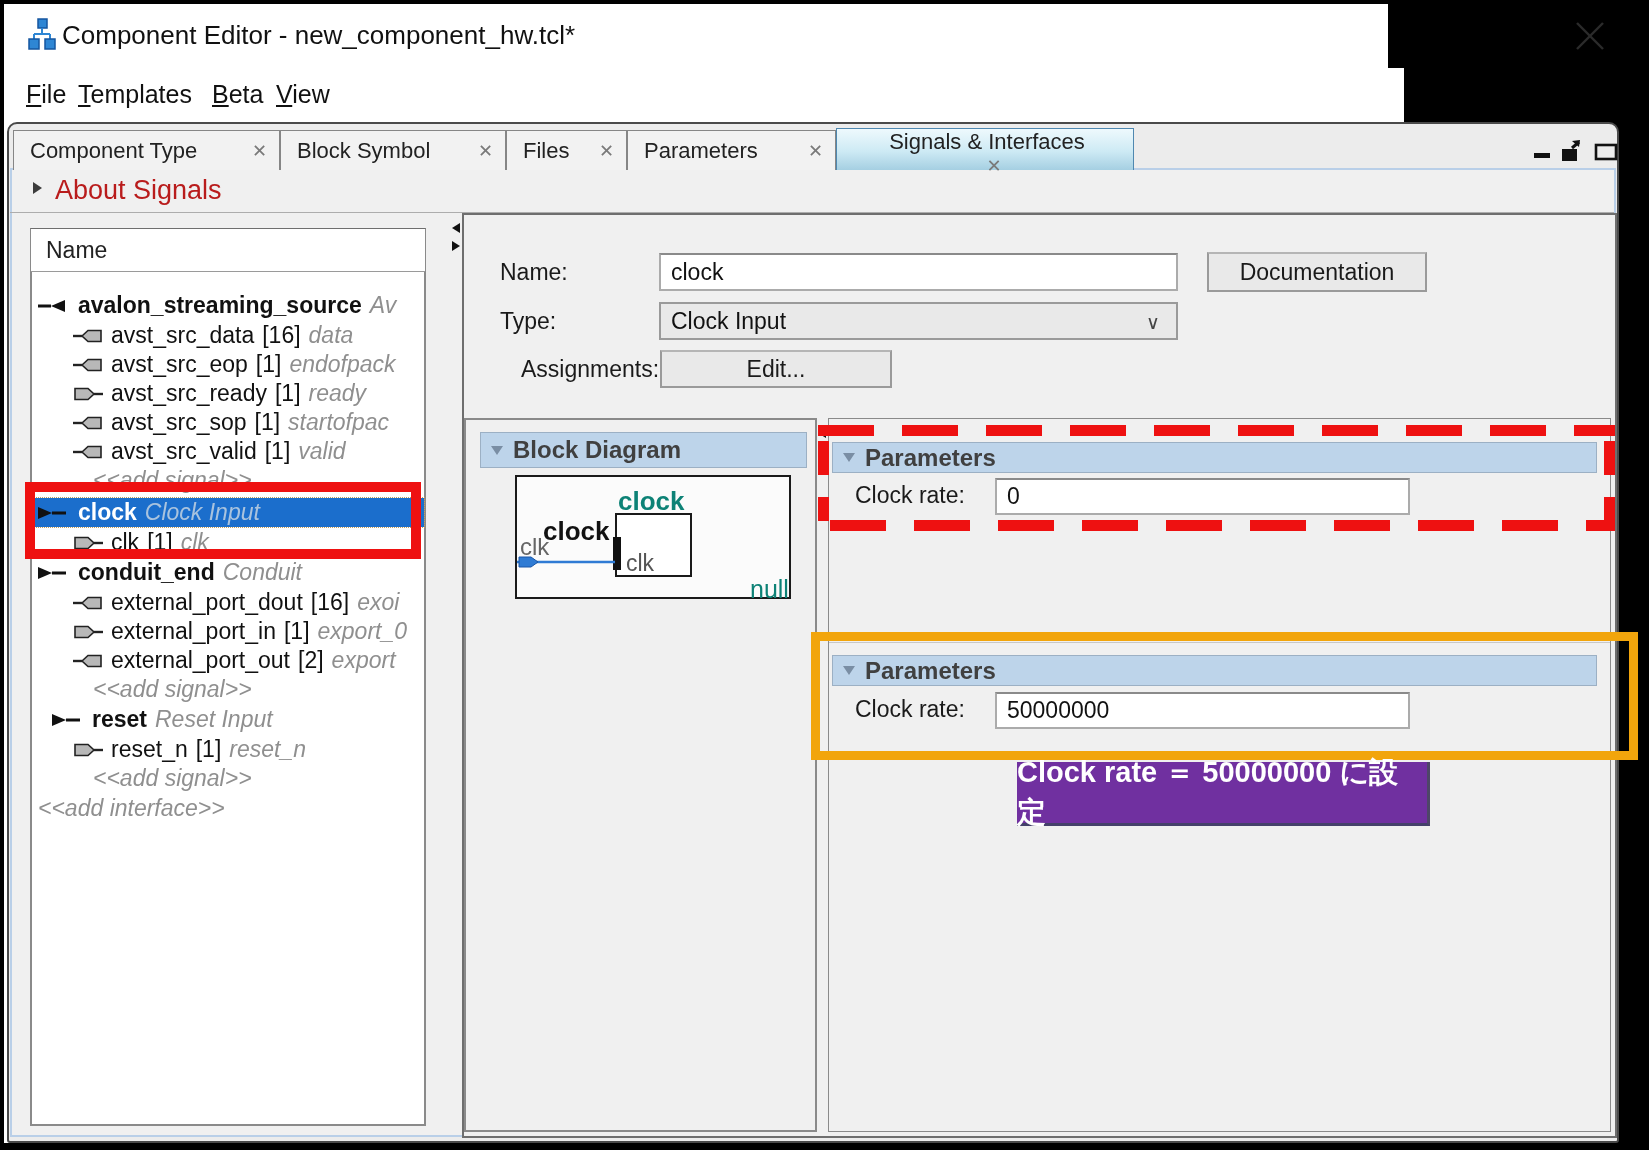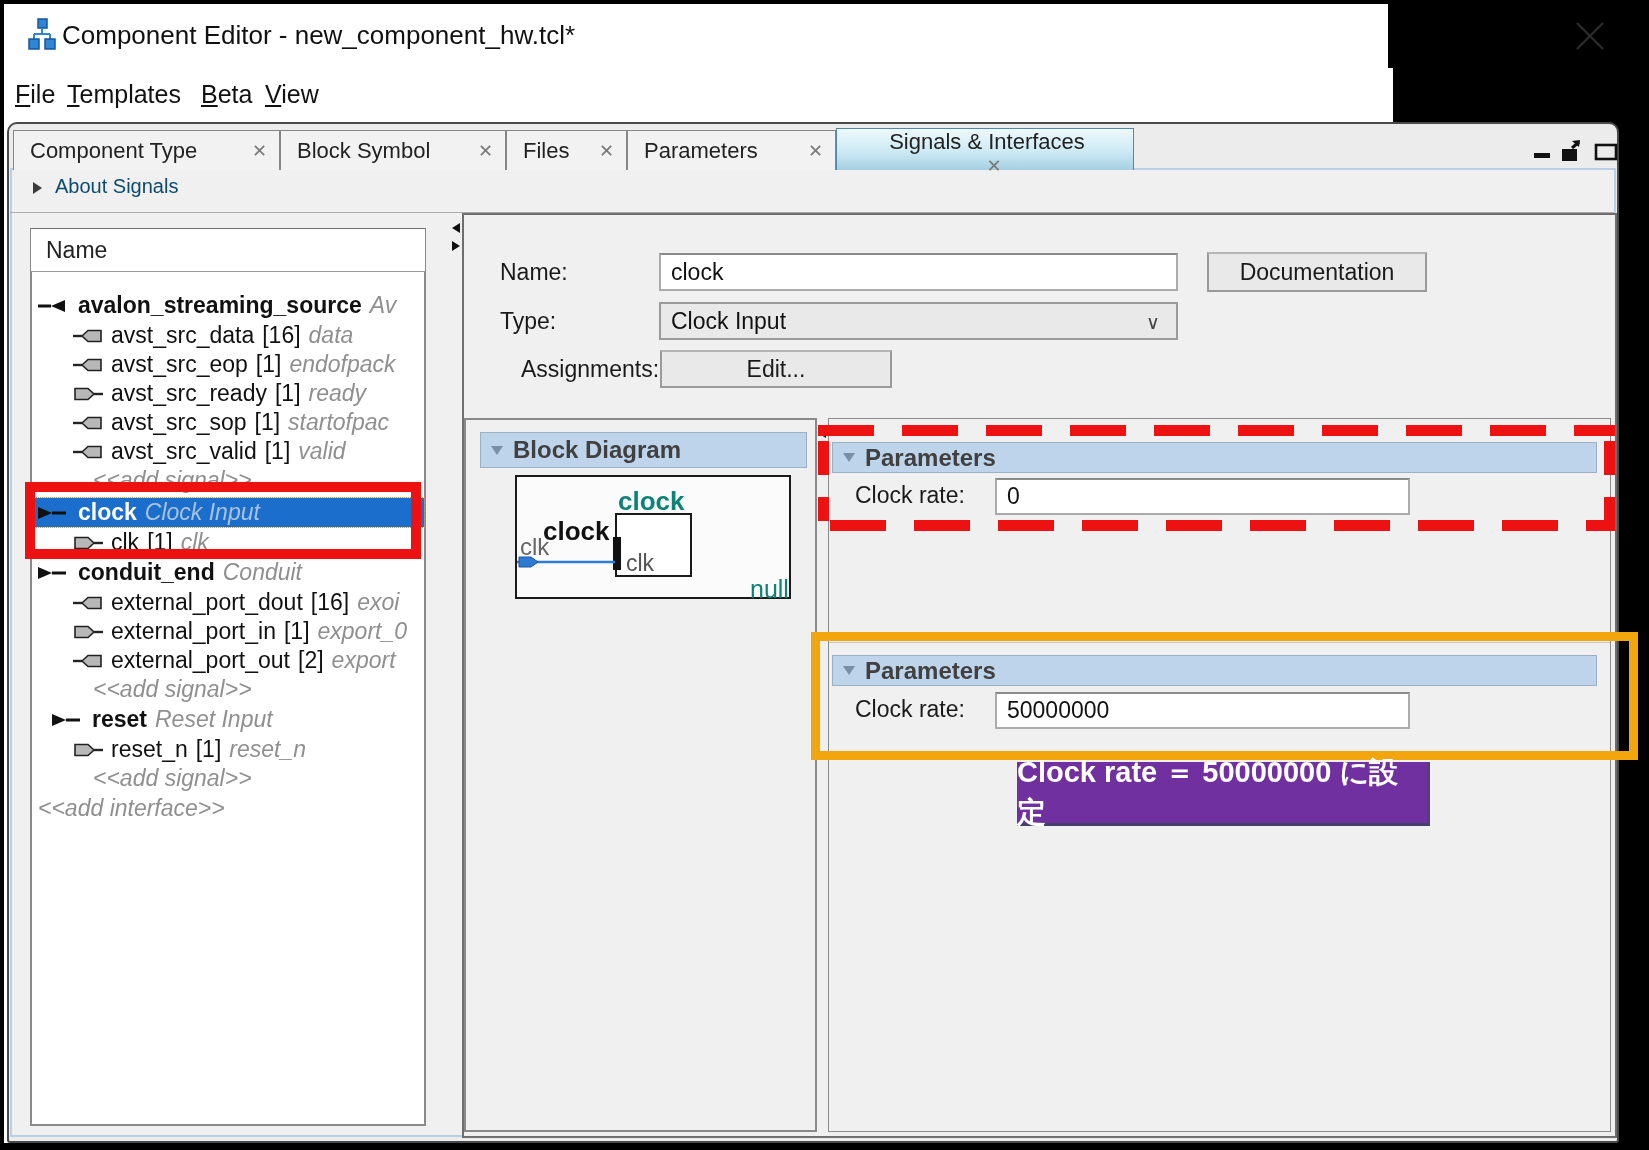--- a/index.html
+++ b/index.html
@@ -8,37 +8,37 @@
   .stage { position:relative; width:1649px; height:1150px; background:#000; }
   .window { position:absolute; left:4px; top:4px; width:1384px; height:1139px; background:#fff; }
 
   
   .titlebar { position:absolute; left:0; top:0; width:100%; height:64px; background:#fff; }
   .app-icon { position:absolute; left:24px; top:14px; }
   .title-text { position:absolute; left:58px; top:16px; font-size:26px; color:#111; }
   .close-x { position:absolute; left:1568px; top:14px; width:36px; height:36px; }
 
   
-  .menubar { position:absolute; left:5px; top:64px; width:100%; height:54px; background:#fff; }
+  .menubar { position:absolute; left:16px; top:64px; width:100%; height:54px; background:#fff; }
   .menu-item { position:absolute; top:12px; font-size:25px; color:#111; }
   .menu-item::first-letter { text-decoration:underline; }
 
   
   .frame { position:absolute; left:3px; top:118px; width:1612px; height:1021px; border:2px solid #4a4a4a; border-radius:10px 10px 3px 3px; background:#ececec; }
   .page { position:absolute; left:6px; top:164px; width:1606px; height:969px; border:2px solid #b9cfe8; background:#f0f0f0; }
 
   
   .tab { position:absolute; top:126px; height:40px; border:1px solid #868686; background:#f2f2f2; font-size:22px; color:#222; display:flex; align-items:center; justify-content:space-between; padding:0 12px 0 16px; border-bottom:none; }
   .tab .x { color:#7a7a7a; font-size:18px; margin-left:14px; }
   .tab.active { top:124px; height:42px; background:linear-gradient(#eef9fd 0%, #cdeaf4 55%, #a5cfe2 100%); border:1px solid #4f88b0; border-bottom:none; z-index:5; }
   .winbtns { position:absolute; top:136px; left:1528px; width:92px; height:24px; }
 
   
   .about-tri { position:absolute; left:29px; top:178px; width:0; height:0; border-left:9px solid #3c3c3c; border-top:6px solid transparent; border-bottom:6px solid transparent; }
-  .about-label { position:absolute; left:51px; top:171px; font-size:20px; color:#0c4a6e; }
+  .about-label { position:absolute; left:51px; top:171px; font-size:27px; color:#b91c1c; }
   .about-sep { position:absolute; left:6px; top:208px; width:1604px; height:1px; background:#adadad; }
 
   
   .tree { position:absolute; left:26px; top:224px; width:396px; height:898px; background:#fff; border:2px solid #8a8a8a; border-top-color:#6e6e6e; }
   .tree-header { position:absolute; left:27px; top:225px; width:394px; height:43px; background:#fff; border-bottom:1px solid #9a9a9a; font-size:23px; color:#222; line-height:43px; padding-left:15px; }
   .t-row { position:absolute; left:29px; width:391px; height:29px; display:flex; align-items:center; font-size:23px; color:#111; white-space:nowrap; overflow:hidden; }
   .t-row .icon { flex:0 0 auto; margin-right:8px; display:flex; align-items:center; }
   .t-row .nm { font-weight:bold; margin-right:8px; }
   .t-row .wd { margin-right:8px; }
   .t-row .rl { font-style:italic; color:#8f8f8f; }

